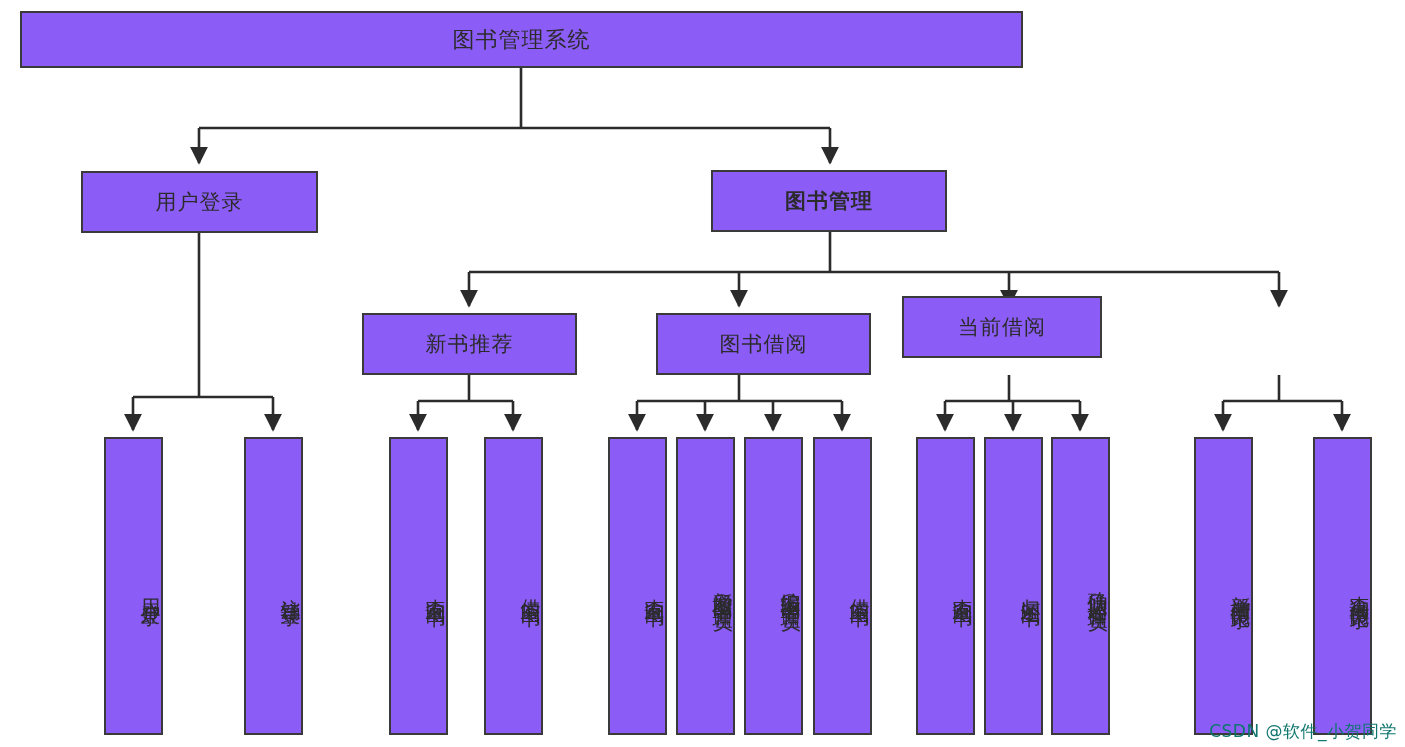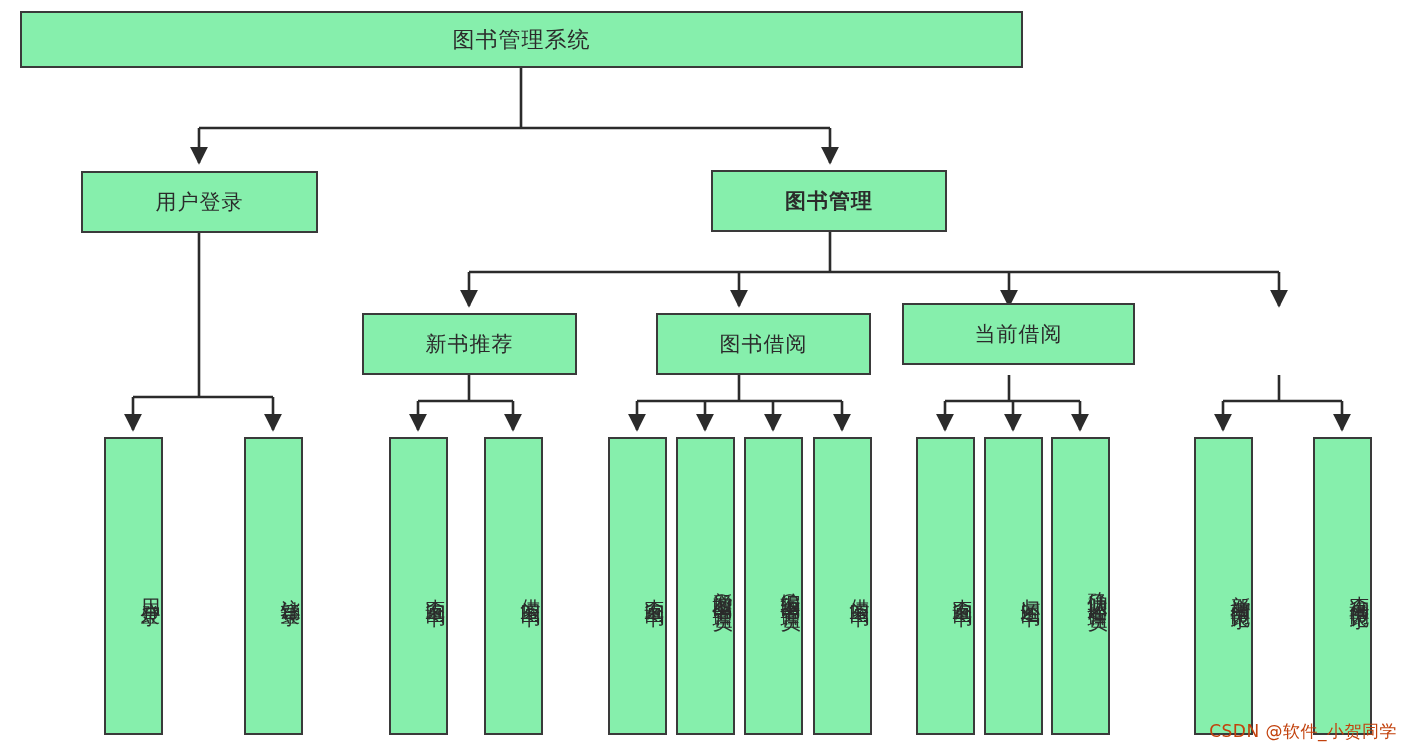--- a/index.html
+++ b/index.html
@@ -21,21 +21,21 @@
     position: absolute;
     left: 0;
     top: 0;
     width: 1405px;
     height: 747px;
   }
   .node {
     position: absolute;
     box-sizing: border-box;
     border: 2.5px solid #3a3a3a;
-    background: #86efac;
+    background: #8b5cf6;
     display: flex;
     align-items: center;
     justify-content: center;
     color: #2b2b2b;
     z-index: 2;
   }
   .node.horiz {
     font-size: 21px;
     letter-spacing: 1px;
   }
@@ -55,21 +55,21 @@
   }
   .node .label {
     display: block;
     white-space: nowrap;
   }
   .watermark {
     position: absolute;
     right: 8px;
     bottom: 4px;
     font-size: 17px;
-    color: #c2410c;
+    color: #0f766e;
     letter-spacing: 0.5px;
     z-index: 3;
     white-space: nowrap;
   }
 </style>
 </head>
 <body>
 
 <div id="canvas">
 
@@ -133,21 +133,21 @@
   <div class="node horiz" style="left:711px; top:170px; width:236px; height:62px;font-weight:bold;">
     <span class="label">图书管理</span>
   </div>
 
   <div class="node horiz" style="left:362px; top:313px; width:215px; height:62px;">
     <span class="label">新书推荐</span>
   </div>
   <div class="node horiz" style="left:632px; top:313px; width:215px; height:62px;margin-left:24px;">
     <span class="label">图书借阅</span>
   </div>
-  <div class="node horiz" style="left:902px; top:303px; width:233px; height:62px;justify-content:center;">
+  <div class="node horiz" style="left:902px; top:296px; width:200px; height:62px;justify-content:center;">
     <span class="label">当前借阅</span>
   </div>
 
   <div class="node leaf" style="left:104px; top:437px; width:59px; height:298px;">
     <span class="label">用户登录</span>
   </div>
   <div class="node leaf" style="left:244px; top:437px; width:59px; height:298px;">
     <span class="label">注销登录</span>
   </div>
 

